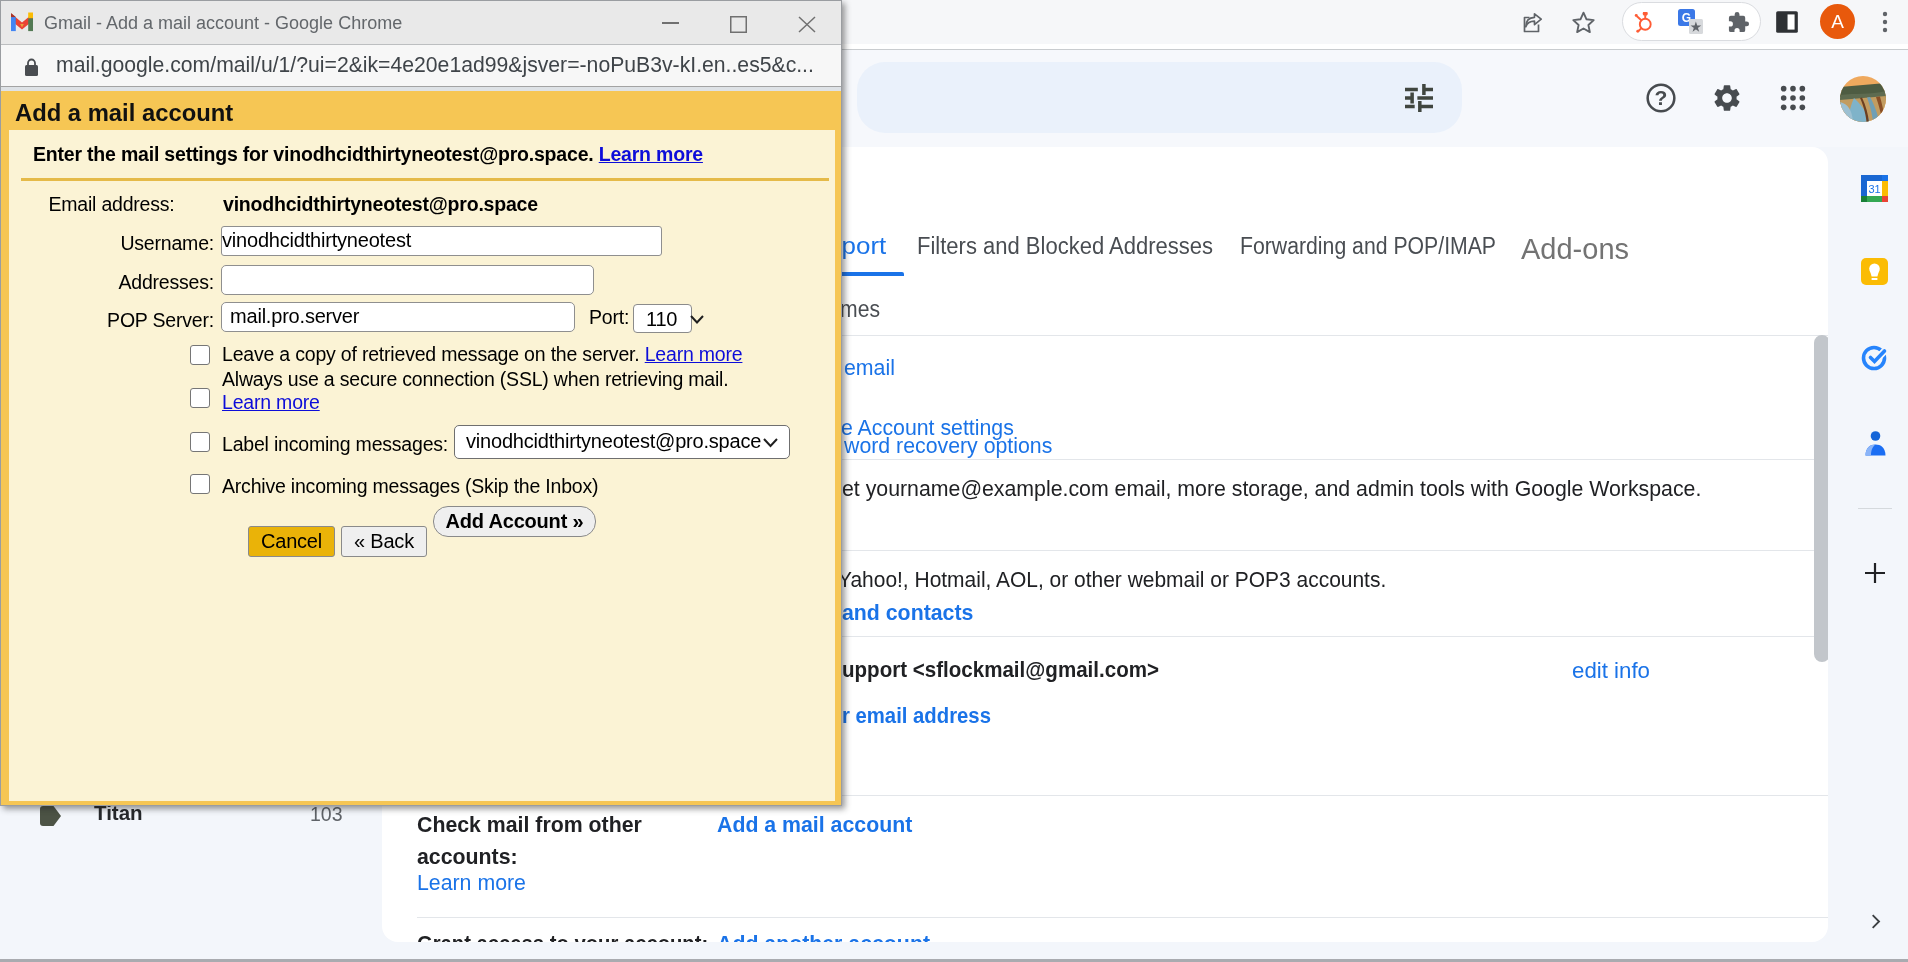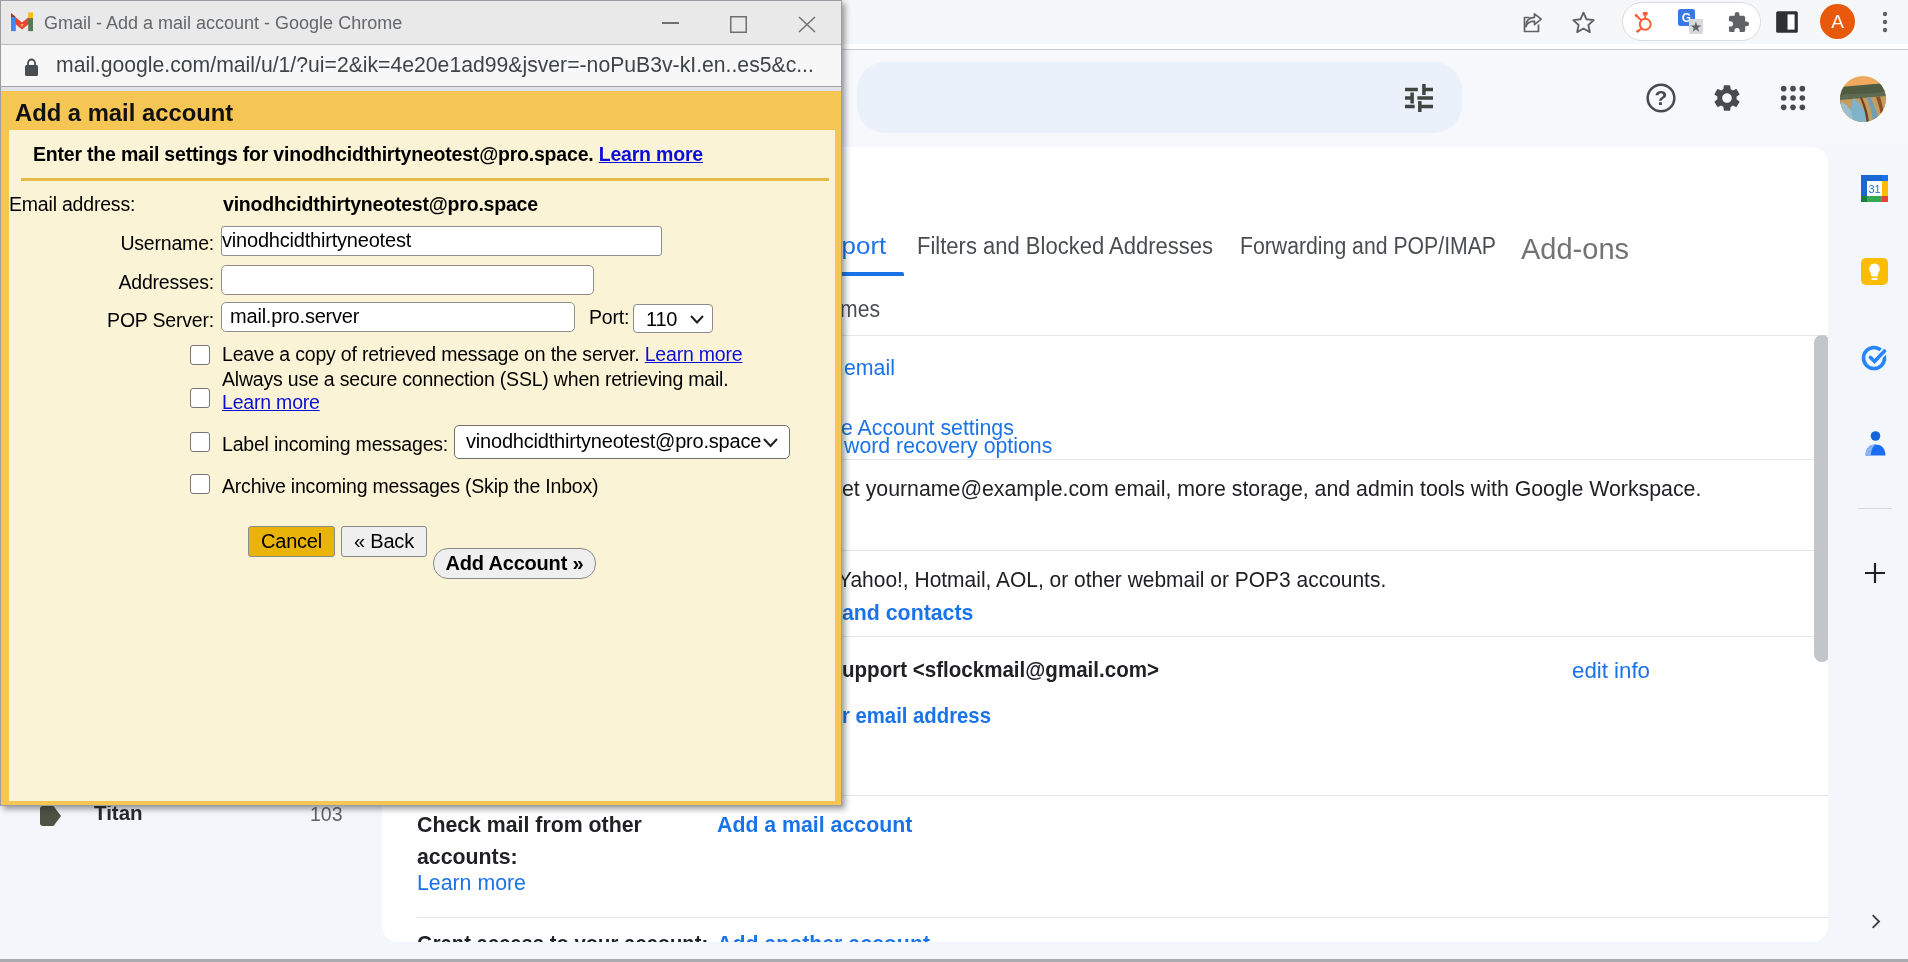--- a/index.html
+++ b/index.html
@@ -233,33 +233,33 @@
   </div>
   <div class="abs" style="left:0;top:86px;width:840px;height:4px;background:#dee2e6;"></div>
 
   <div class="abs" style="left:0;top:90px;width:840px;height:714px;background:#f6c654;">
     <div class="abs" style="left:14px;top:8px;font-size:23.8px;font-weight:bold;color:#111;">Add a mail account</div>
     <div class="abs" style="left:8px;top:39px;width:826px;height:671px;background:#fbf3d5;font-size:19.5px;letter-spacing:-0.2px;color:#000;">
 
       <div class="abs" style="left:24px;top:13px;font-weight:bold;">Enter the mail settings for vinodhcidthirtyneotest@pro.space. <a style="color:#0d0dd9;text-decoration:underline;font-weight:bold;">Learn more</a></div>
       <div class="abs" style="left:12px;top:48px;width:808px;height:3px;background:#e5ba49;"></div>
 
-      <div class="abs" style="left:0px;top:63px;width:205px;text-align:left;">Email address:</div>
+      <div class="abs" style="left:0px;top:63px;width:205px;text-align:center;">Email address:</div>
       <div class="abs" style="left:214px;top:63px;font-weight:bold;">vinodhcidthirtyneotest@pro.space</div>
 
       <div class="abs" style="left:0px;top:102px;width:205px;text-align:right;">Username:</div>
       <div class="abs" style="left:212px;top:96px;width:441px;height:30px;background:#fff;border:1.5px solid #8f8f8f;border-radius:3px;font-size:20px;letter-spacing:-0.2px;line-height:27px;padding-left:0;">vinodhcidthirtyneotest</div>
 
       <div class="abs" style="left:0px;top:141px;width:205px;text-align:right;">Addresses:</div>
       <div class="abs" style="left:212px;top:135px;width:373px;height:30px;background:#fff;border:1.5px solid #8f8f8f;border-radius:5px;"></div>
 
       <div class="abs" style="left:0px;top:179px;width:205px;text-align:right;">POP Server:</div>
       <div class="abs" style="left:212px;top:172px;width:354px;height:30px;background:#fff;border:1.5px solid #8f8f8f;border-radius:5px;font-size:20px;letter-spacing:-0.2px;line-height:27px;padding-left:8px;">mail.pro.server</div>
       <div class="abs" style="left:580px;top:176px;">Port:</div>
-      <div class="abs" style="left:624px;top:174px;width:80px;height:29px;background:#fff;border:1px solid #8b8b8b;border-radius:4px;font-size:20px;line-height:28px;padding-left:12px;">110
+      <div class="abs" style="left:624px;top:174px;width:59px;height:29px;background:#fff;border:1px solid #8b8b8b;border-radius:4px;font-size:20px;line-height:28px;padding-left:12px;">110
         <svg class="abs" style="left:56px;top:10px;" width="14" height="9" viewBox="0 0 14 9">
             <path d="M1 1 L7 7.5 L13 1" fill="none" stroke="#1f1f1f" stroke-width="2"></path>
           </svg>
       </div>
 
       <div class="abs" style="left:181px;top:215px;width:20px;height:20px;background:#fff;border:1.5px solid #767676;border-radius:3px;"></div>
       <div class="abs" style="left:213px;top:213px;">Leave a copy of retrieved message on the server. <a style="color:#0d0dd9;text-decoration:underline;">Learn more</a></div>
       <div class="abs" style="left:181px;top:258px;width:20px;height:20px;background:#fff;border:1.5px solid #767676;border-radius:3px;"></div>
       <div class="abs" style="left:213px;top:238px;line-height:23px;">Always use a secure connection (SSL) when retrieving mail.<br><a style="color:#0d0dd9;text-decoration:underline;">Learn more</a></div>
       <div class="abs" style="left:181px;top:302px;width:20px;height:20px;background:#fff;border:1.5px solid #767676;border-radius:3px;"></div>
@@ -267,16 +267,16 @@
       <div class="abs" style="left:445px;top:295px;width:336px;height:34px;background:#fff;border:1.5px solid #6f6f6f;border-radius:5px;font-size:20px;line-height:31px;padding-left:11px;">vinodhcidthirtyneotest@pro.space
         <svg class="abs" style="left:308px;top:12px;" width="15" height="10" viewBox="0 0 15 10">
             <path d="M1 1 L7.5 8 L14 1" fill="none" stroke="#1f1f1f" stroke-width="2"></path>
           </svg>
       </div>
       <div class="abs" style="left:181px;top:344px;width:20px;height:20px;background:#fff;border:1.5px solid #767676;border-radius:3px;"></div>
       <div class="abs" style="left:213px;top:345px;">Archive incoming messages (Skip the Inbox)</div>
 
       <div class="abs" style="left:239px;top:396px;width:87px;height:31px;background:#eab308;border:1px solid #8a8a8a;border-radius:3px;text-align:center;line-height:29px;font-size:20px;">Cancel</div>
       <div class="abs" style="left:332px;top:396px;width:86px;height:31px;background:#efefef;border:1px solid #8a8a8a;border-radius:3px;text-align:center;line-height:29px;font-size:20px;">« Back</div>
-      <div class="abs" style="left:424px;top:418px;width:163px;height:31px;background:#efefef;border:1px solid #8a8a8a;border-radius:15px;text-align:center;line-height:29px;font-size:20px;font-weight:bold;">Add Account »</div>
+      <div class="abs" style="left:424px;top:376px;width:163px;height:31px;background:#efefef;border:1px solid #8a8a8a;border-radius:15px;text-align:center;line-height:29px;font-size:20px;font-weight:bold;">Add Account »</div>
     </div>
   </div>
 </div>
 
 </body></html>

